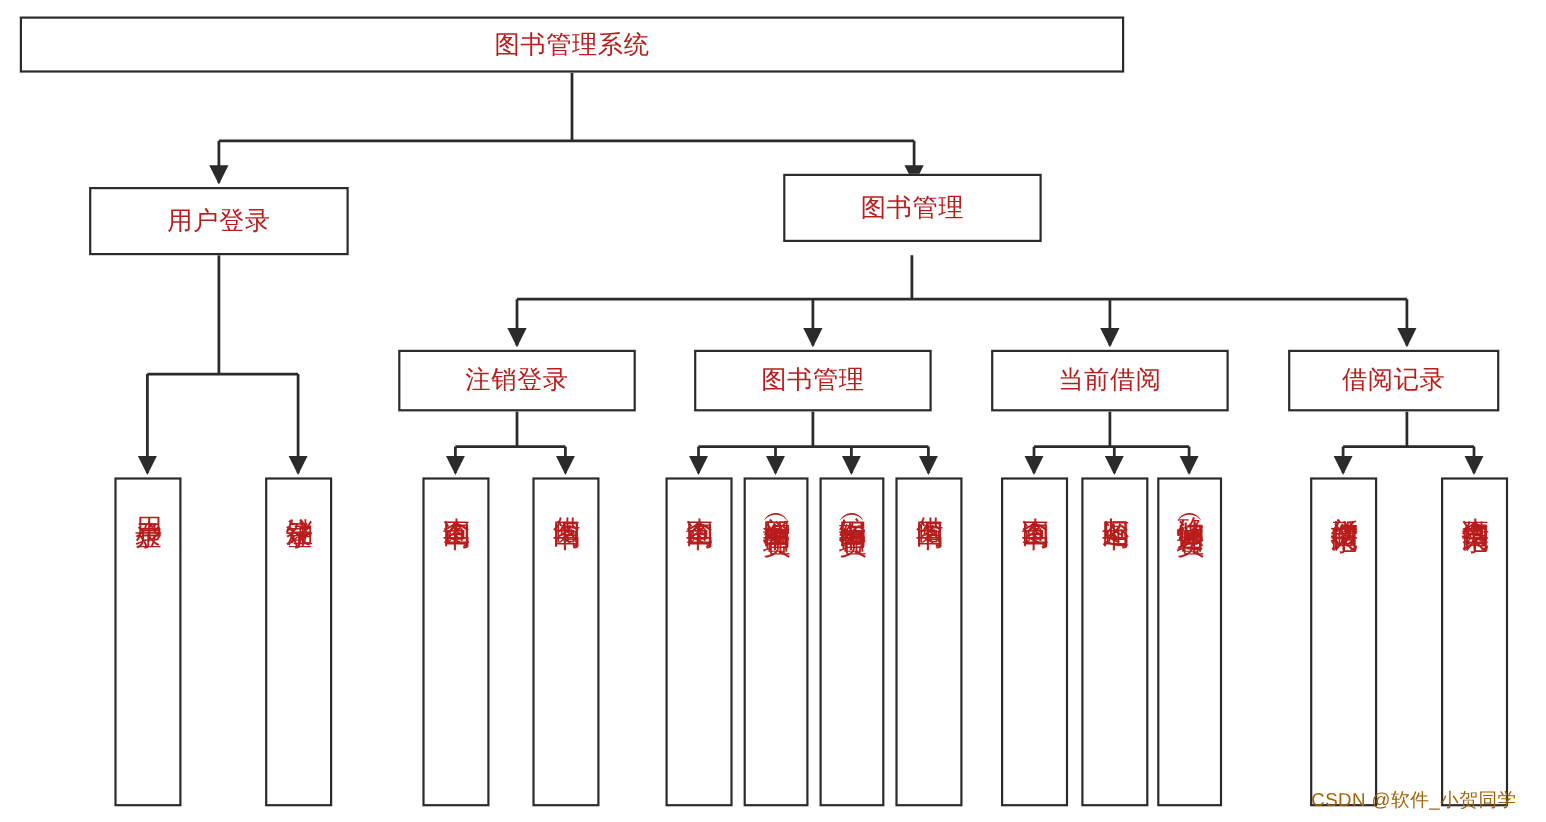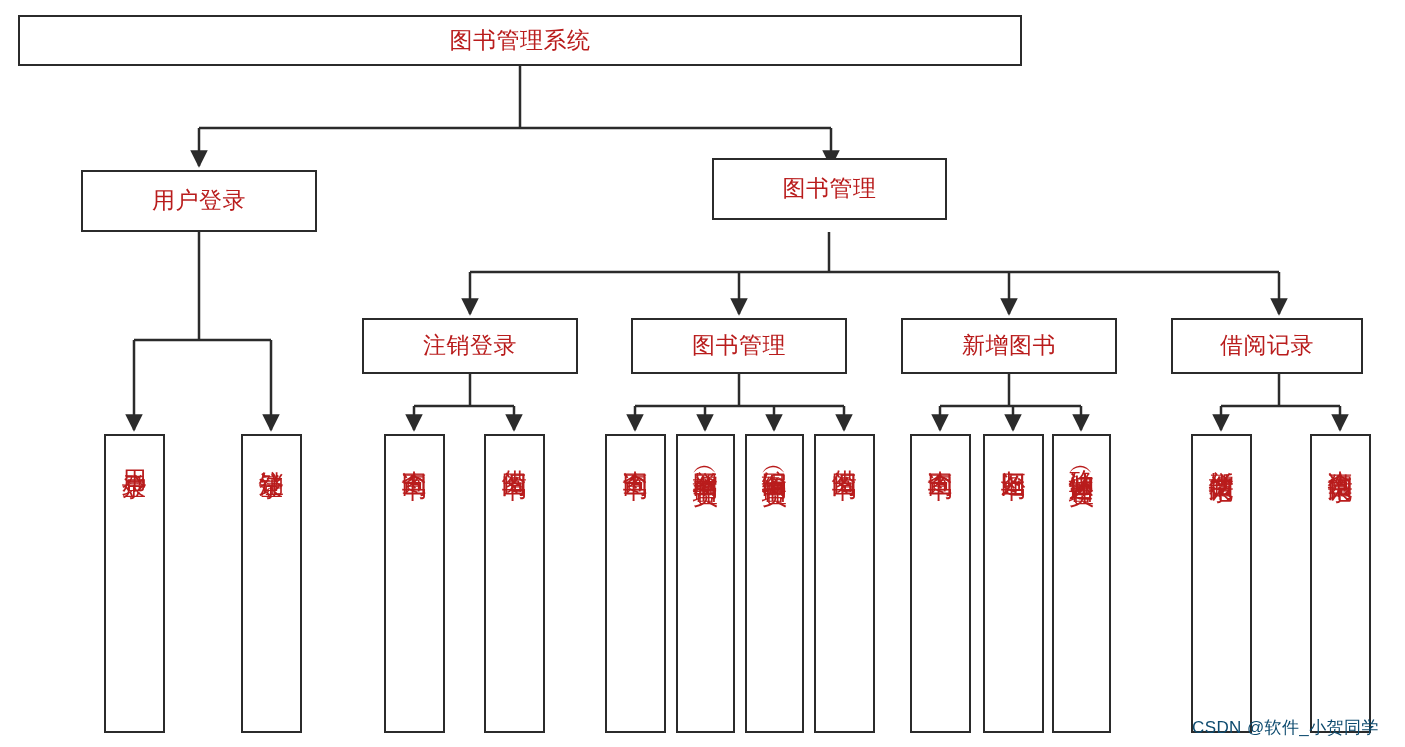--- a/index.html
+++ b/index.html
@@ -60,21 +60,21 @@
     font-size: 25px;
     line-height: 1.06;
     letter-spacing: 2px;
     white-space: normal;
   }
   .watermark {
     position: absolute;
     left: 1192px;
     top: 716px;
     font-size: 17px;
-    color: #0c4a6e;
+    color: #a16207;
     white-space: nowrap;
     z-index: 5;
     letter-spacing: 0.4px;
   }
 </style>
 </head>
 <body>
 
 <div id="canvas">
 
@@ -139,21 +139,21 @@
     <span class="node-label">图书管理</span>
   </div>
 
   <div class="node horiz" style="left:362px; top:318px; width:216px; height:56px;">
     <span class="node-label">注销登录</span>
   </div>
   <div class="node horiz" style="left:631px; top:318px; width:216px; height:56px;">
     <span class="node-label">图书管理</span>
   </div>
   <div class="node horiz" style="left:901px; top:318px; width:216px; height:56px;">
-    <span class="node-label">新增图书</span>
+    <span class="node-label">当前借阅</span>
   </div>
   <div class="node horiz" style="left:1171px; top:318px; width:192px; height:56px;">
     <span class="node-label">借阅记录</span>
   </div>
 
   <div class="node vert" style="left:104px; top:434px; width:61px; height:299px;">
     <span class="node-label">用户登录</span>
   </div>
   <div class="node vert" style="left:241px; top:434px; width:61px; height:299px;">
     <span class="node-label">注销登录</span>

